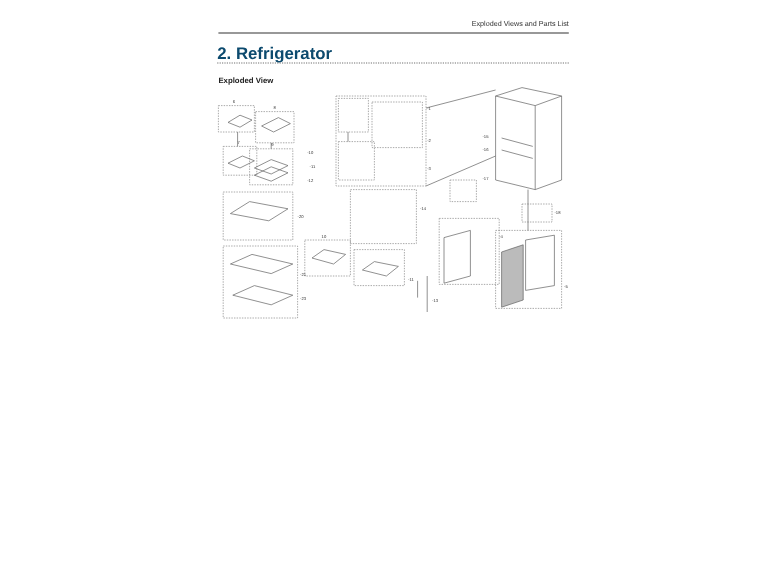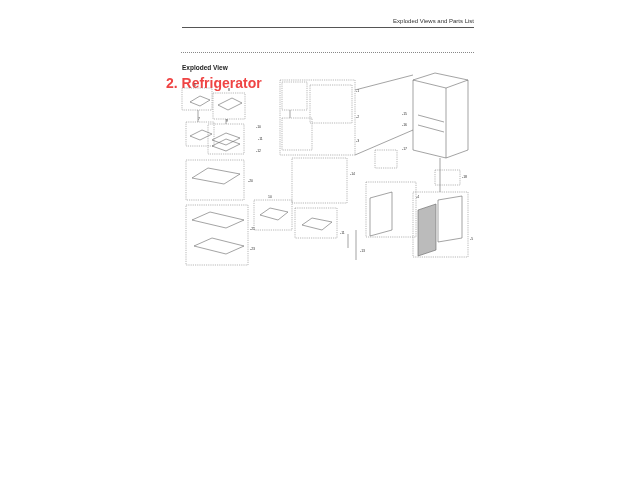--- a/index.html
+++ b/index.html
@@ -1,20 +1,20 @@
 <!DOCTYPE html>
 <html><head>
 <meta charset="utf-8">
 <style>
   html, body { margin:0; padding:0; background:#ffffff; }
   body { width:640px; height:480px; position:relative; overflow:hidden; font-family:"Liberation Sans", sans-serif; color:#111; }
   .page { position:absolute; left:0; top:0; width:640px; height:480px; background:#fff; }
   .header-rule { position:absolute; left:182px; top:27px; width:292px; height:0; border-top:1px solid #555; }
   .header-text { position:absolute; right:166px; top:18px; font-size:6px; color:#333; white-space:nowrap; }
-  .section-title { position:absolute; left:166px; top:36px; font-size:14px; font-weight:bold; color:#ef4444; white-space:nowrap;margin-top:39px; }
+  .section-title { position:absolute; left:181px; top:36px; font-size:14px; font-weight:bold; color:#0c4a6e; white-space:nowrap; }
   .title-rule { position:absolute; left:181px; top:52px; width:293px; border-top:1px dotted #888; }
   .subhead { position:absolute; left:182px; top:64px; font-size:6.5px; font-weight:bold; color:#222; white-space:nowrap; }
   .diagram { position:absolute; left:170px; top:70px; width:310px; height:200px; }
   .diagram svg { width:310px; height:200px; display:block; }
   .lbl { font-family:"Liberation Sans", sans-serif; font-size:3.5px; fill:#333; }
 </style>
 </head>
 <body>
 
 <div class="page">

